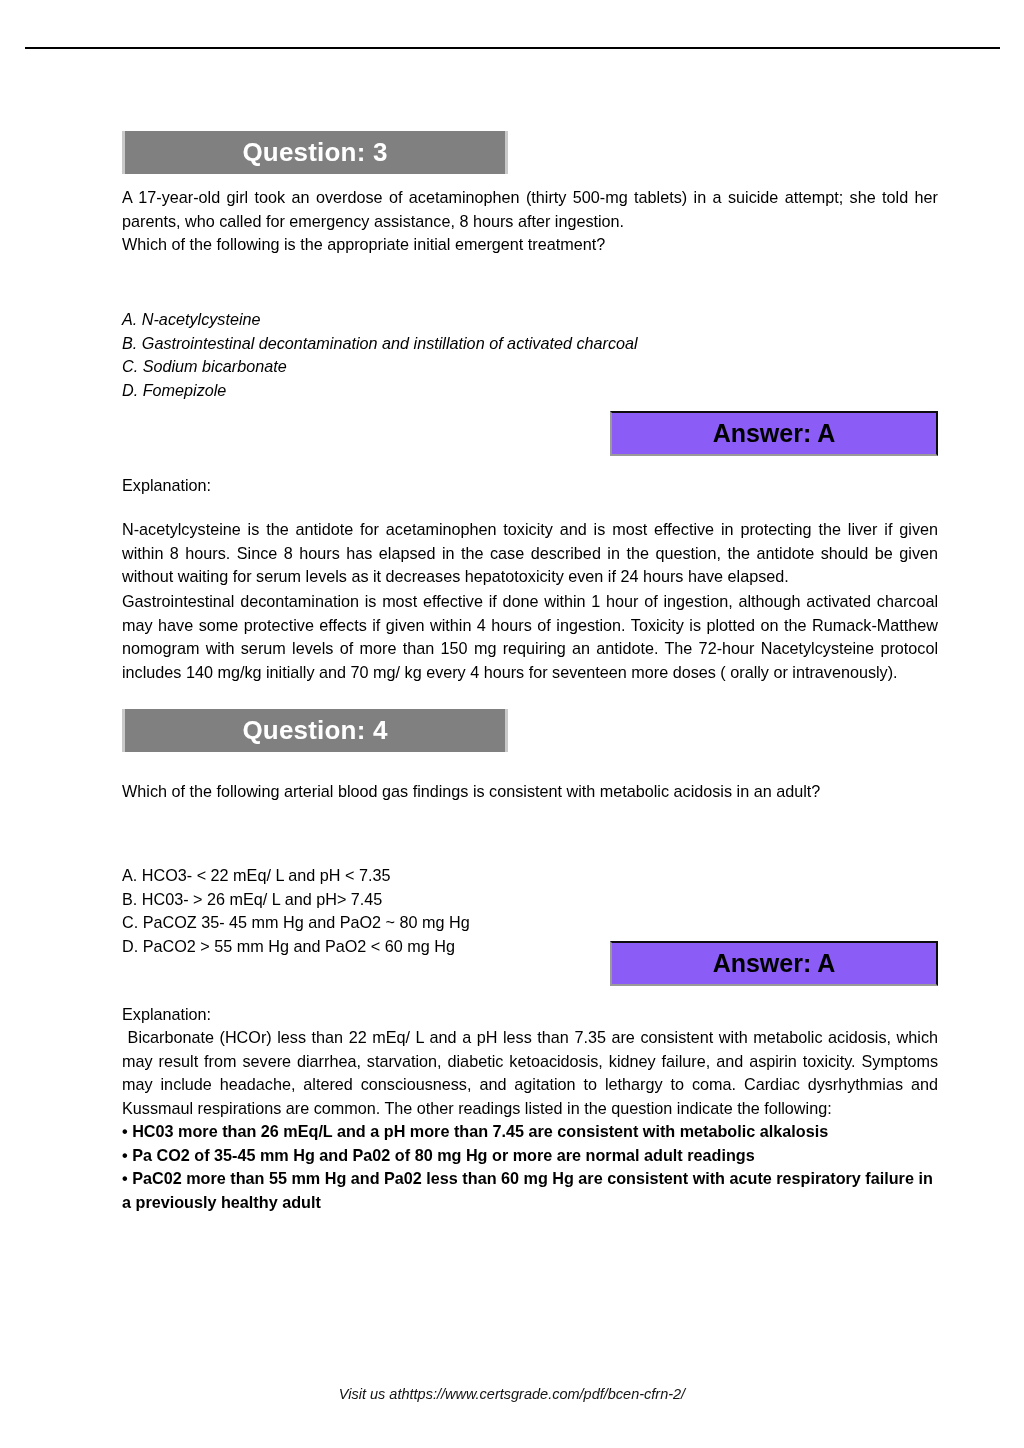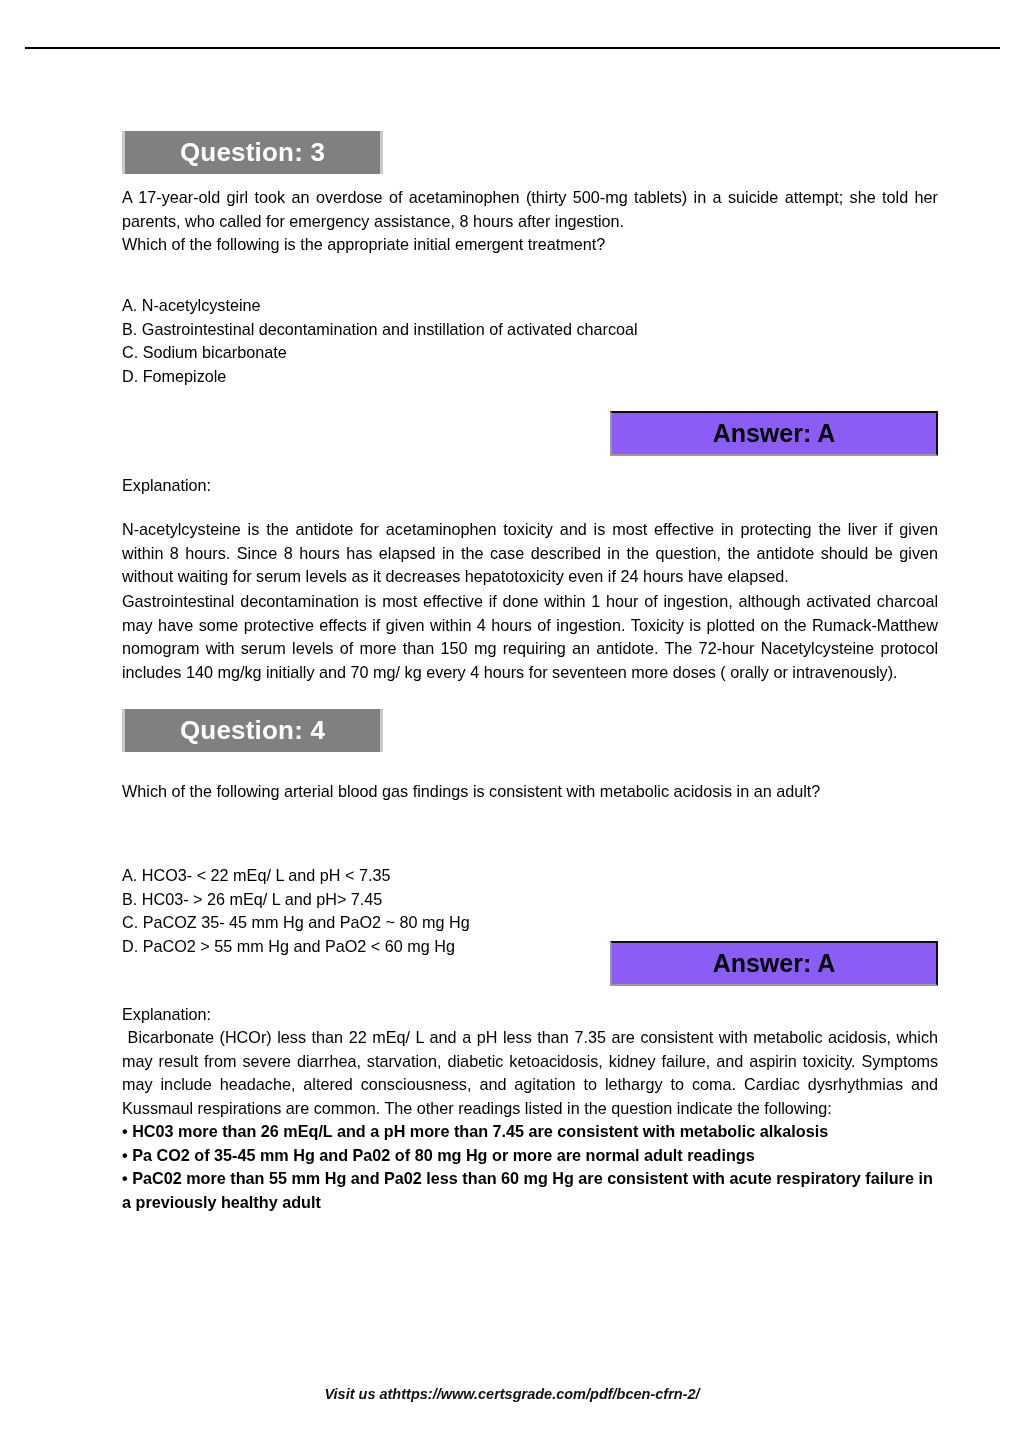--- a/index.html
+++ b/index.html
@@ -34,21 +34,21 @@
   
   .content {
     position: absolute;
     left: 122px;
     top: 0;
     width: 816px;
   }
 
   
   .q-header {
-    width: 261px;
+    width: 386px;
     background: #808080;
     border-left: 3px solid #c9c9c9;
     border-right: 3px solid #c9c9c9;
     box-sizing: border-box;
     color: #ffffff;
     font-size: 26px;
     font-weight: bold;
     text-align: center;
     line-height: 1.0;
     padding: 8px 0 9px 0;
@@ -89,21 +89,20 @@
   .footer {
     position: absolute;
     left: 0;
     right: 0;
     top: 1386px;
     text-align: center;
     font-size: 14.5px;
     font-style: italic;
     font-family: "Liberation Sans", sans-serif;
     color: #111111;
-    font-weight: bold;
   }
 
   
   .blk { position: absolute; left: 0; width: 816px; }
 </style>
 </head>
 <body>
 
 <div class="page">
 
@@ -111,21 +110,21 @@
 
   <div class="content">
 
     <div class="blk" style="top:131px;">
       <div class="q-header">Question: 3</div>
     </div>
 
     <div class="blk body-text" style="top:186px;">A 17-year-old girl took an overdose of acetaminophen (thirty 500-mg tablets) in a suicide attempt; she told her parents, who called for emergency assistance, 8 hours after ingestion.
 Which of the following is the appropriate initial emergent treatment?</div>
 
-    <div class="blk body-text left" style="top:294px;">A. N-acetylcysteine
+    <div class="blk body-text left" style="top:308px;font-style:italic;">A. N-acetylcysteine
 B. Gastrointestinal decontamination and instillation of activated charcoal
 C. Sodium bicarbonate
 D. Fomepizole</div>
 
     <div class="blk answer-row" style="top:411px;">
       <div class="answer-box">Answer: A</div>
     </div>
 
     <div class="blk body-text left" style="top:474px;">Explanation:</div>
 

